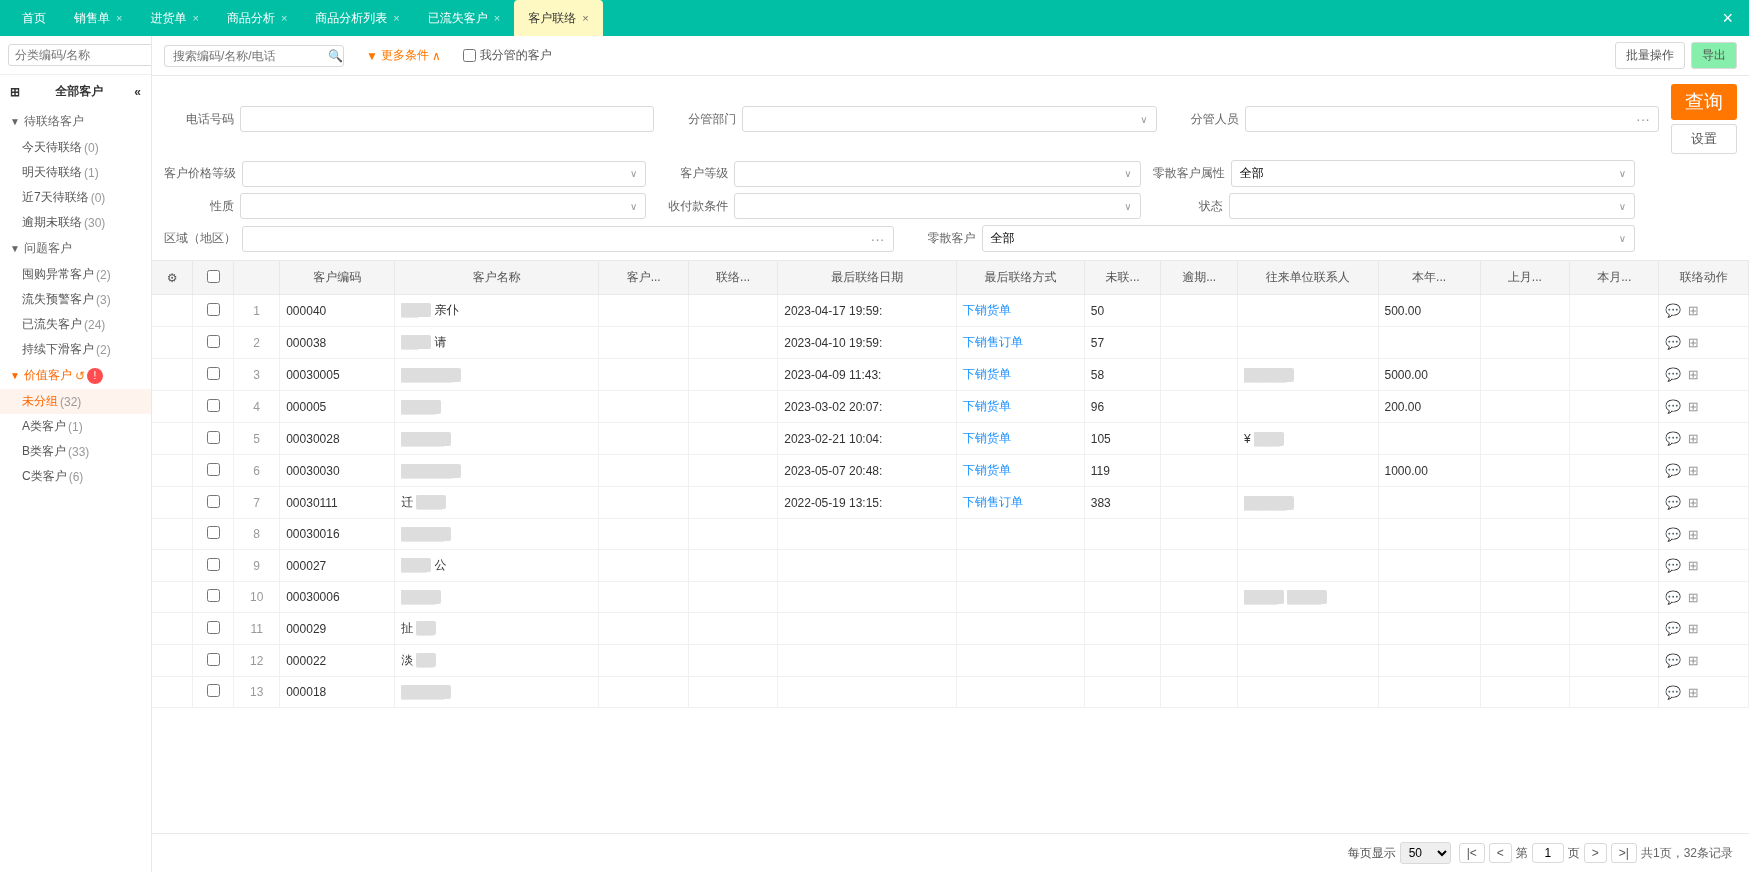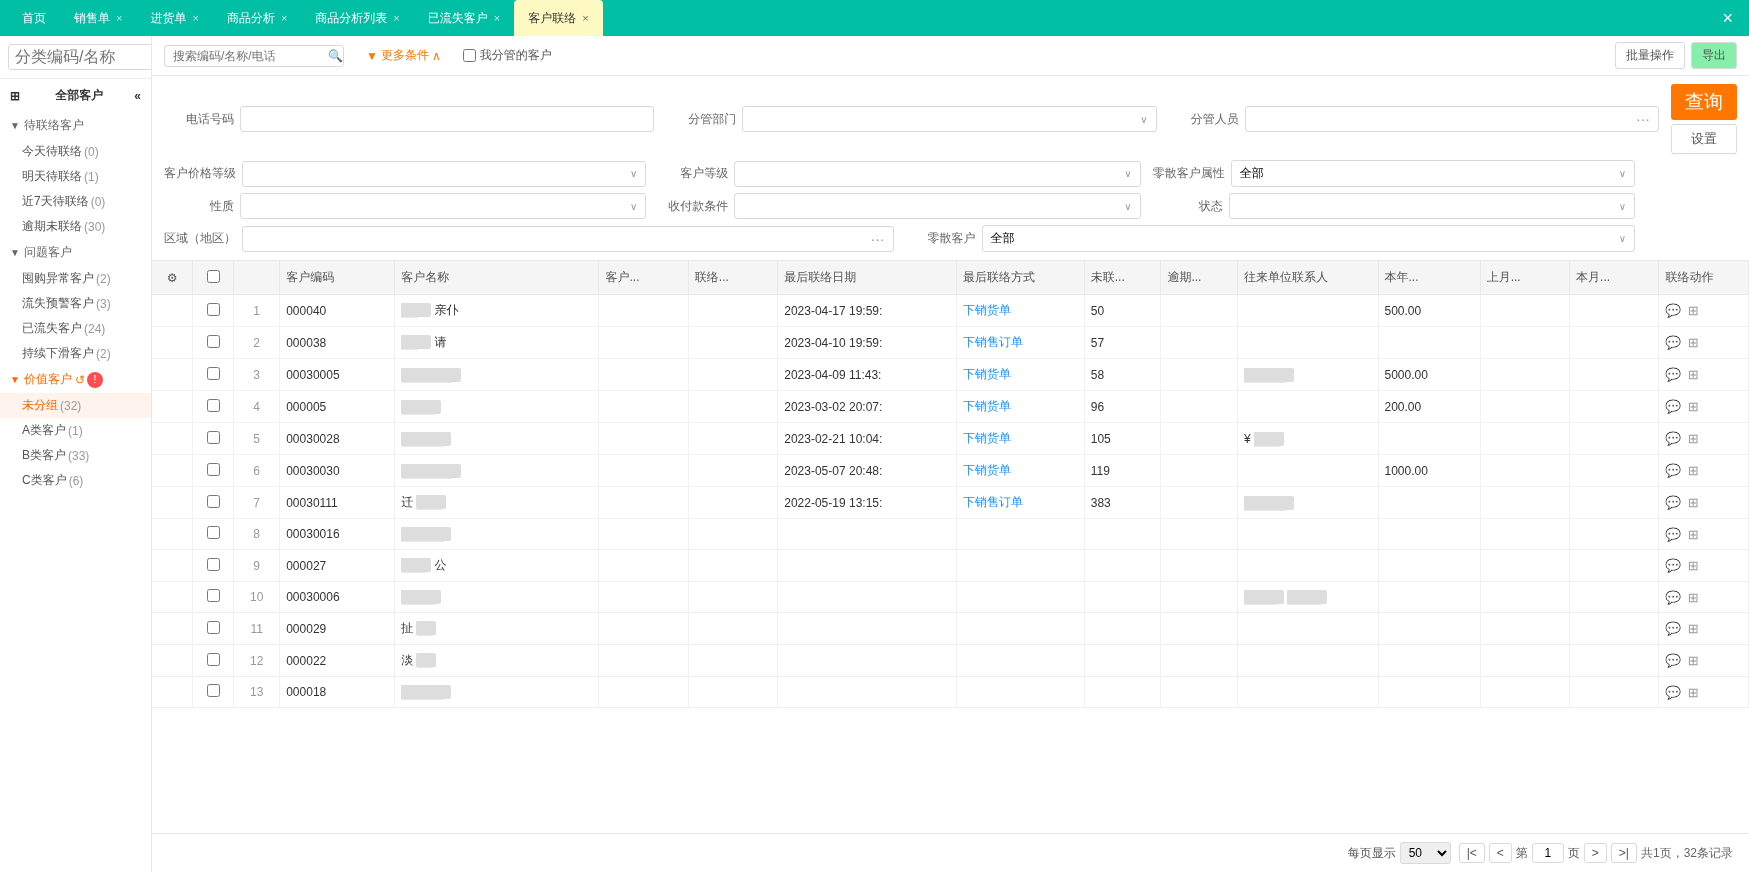--- a/index.html
+++ b/index.html
@@ -34,21 +34,21 @@
     .sidebar {
       width: 152px; background: #fff; border-right: 1px solid #e8e8e8;
       display: flex; flex-direction: column; overflow-y: auto; flex-shrink: 0;
     }
     .sidebar-search {
       display: flex; align-items: center; padding: 8px 8px;
       border-bottom: 1px solid #eee;
     }
     .sidebar-search input {
       flex: 1; border: 1px solid #d9d9d9; border-radius: 3px;
-      padding: 3px 6px; font-size: 16px; outline: none;
+      padding: 3px 6px; font-size: 12px; outline: none;
     }
     .sidebar-all-customers {
       display: flex; align-items: center; justify-content: space-between;
       padding: 8px 10px; font-weight: bold; color: #333; font-size: 13px;
       cursor: pointer;
     }
 
     .sidebar-group-title {
       display: flex; align-items: center;
       padding: 5px 10px; color: #666; font-size: 12px;
@@ -137,21 +137,21 @@
     .table-area {
       flex: 1; overflow: auto; background: #fff;
     }
     table {
       width: 100%; border-collapse: collapse; table-layout: fixed;
     }
     thead tr {
       background: #f5f5f5; border-bottom: 1px solid #e8e8e8;
     }
     thead th {
-      padding: 8px 6px; text-align: left; color: #555; font-weight: normal;
+      padding: 8px 6px; text-align: center; color: #555; font-weight: normal;
       border-right: 1px solid #e8e8e8; white-space: nowrap; overflow: hidden;
       position: sticky; top: 0; background: #f5f5f5; z-index: 1;
     }
     thead th:first-child { width: 32px; }
     thead th:nth-child(2) { width: 32px; }
     tbody tr {
       border-bottom: 1px solid #f0f0f0;
     }
     tbody td {
       padding: 7px 6px; color: #333; border-right: 1px solid #f0f0f0;

